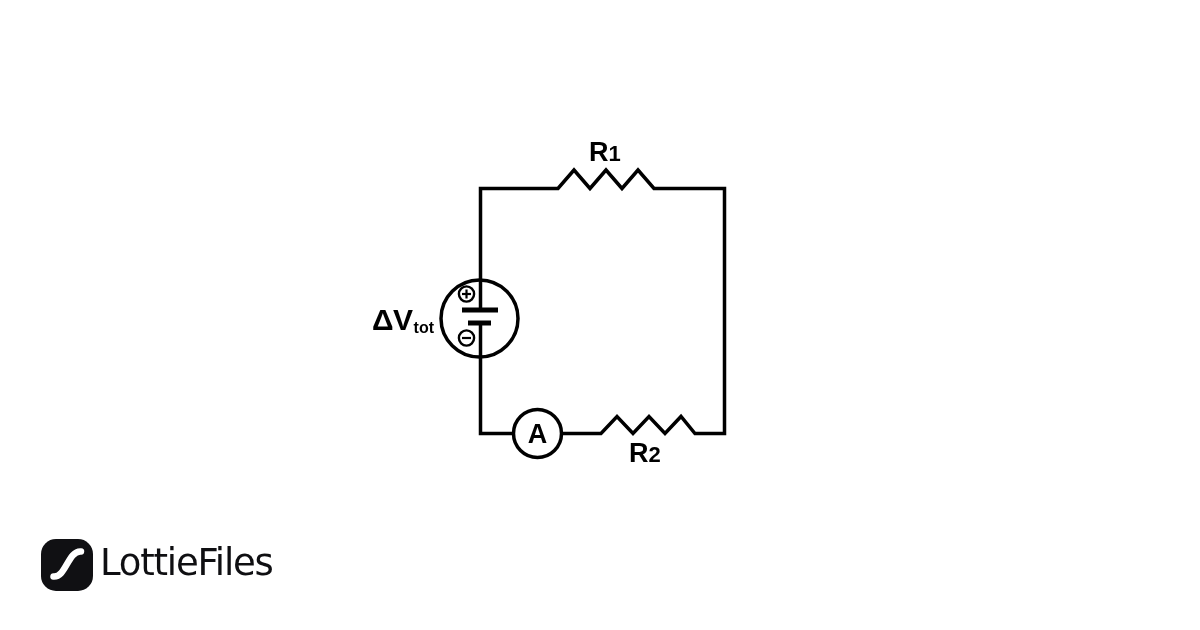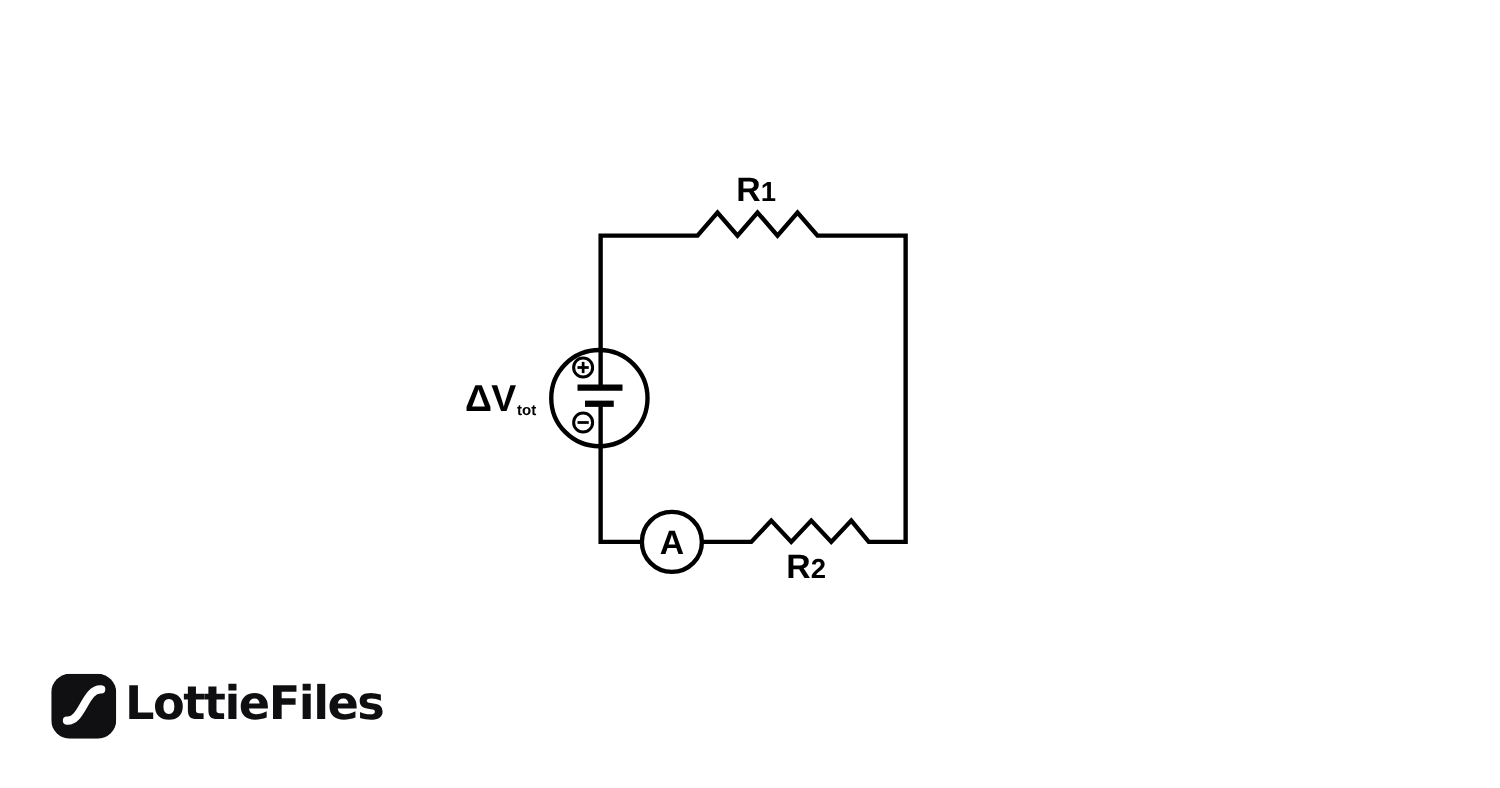--- a/index.html
+++ b/index.html
@@ -27,34 +27,34 @@
     font-weight: 700;
     line-height: 1;
     white-space: nowrap;
   }
   .r-label .main { font-size: 27px; }
   .r-label .idx  { font-size: 22px; }
   .label-r1 { left: 589px; top: 139px; }
   .label-r2 { left: 629px; top: 440px; }
   .label-vtot { left: 372px; top: 305px; }
   .label-vtot .main { font-size: 30px; letter-spacing: -0.5px; }
-  .label-vtot .sub  { font-size: 12px; position: relative; top: 3px; margin-left: 1px; }
+  .label-vtot .sub  { font-size: 16px; position: relative; top: 3px; margin-left: 1px; }
   
   .logo {
     position: absolute;
     left: 41px;
     top: 539px;
     display: flex;
     align-items: center;
     gap: 7px;
   }
   .logo-mark { display: block; }
   .logo-word {
     font-family: "DejaVu Sans", sans-serif;
-    font-weight: 700;
+    font-weight: 400;
     font-size: 37px;
     letter-spacing: -1.2px;
     color: #0f0f12;
     line-height: 52px;
     transform: translateY(-2px);
   }
 </style>
 </head>
 <body>
 

